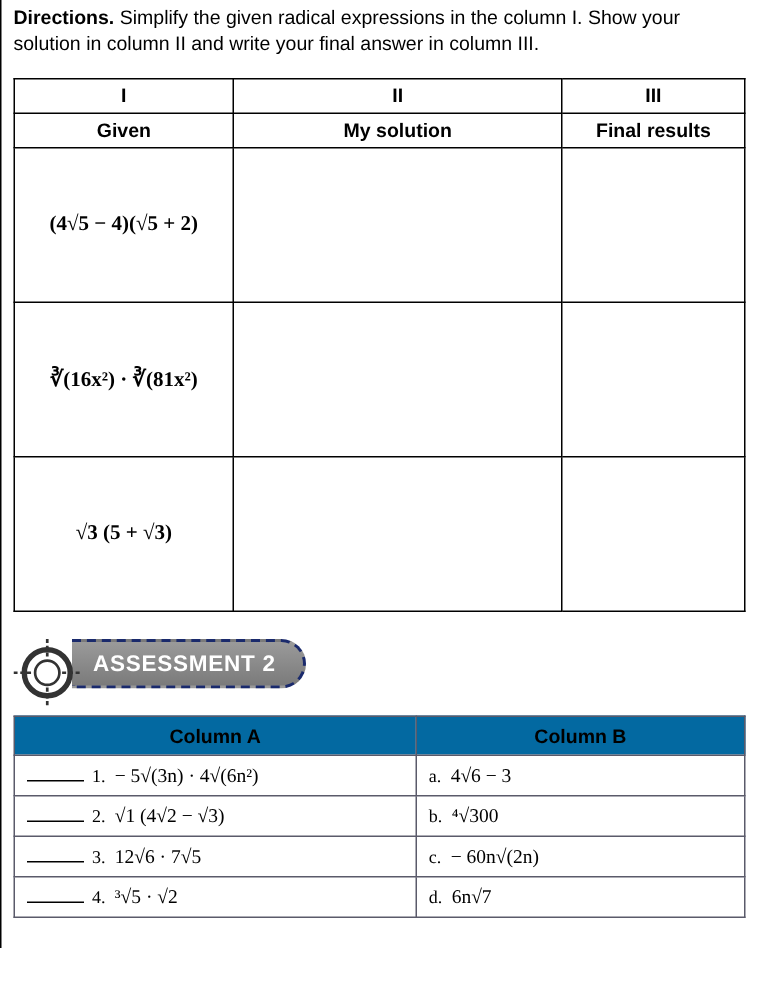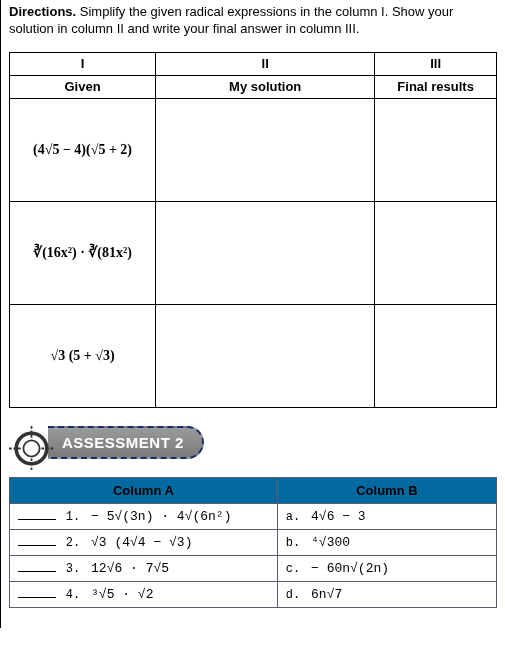--- a/index.html
+++ b/index.html
@@ -77,21 +77,21 @@
     border: 1px solid #5a5a6a;
     font-weight: bold;
     text-align: center;
     padding: 5px;
     font-size: 13px;
   }
   table.match td {
     border: 1px solid #5a5a6a;
     padding: 5px 8px;
     font-size: 13px;
-    font-family: Liberation Mono, monospace;
+    font-family: Liberation Serif, serif;
     vertical-align: middle;
   }
   .blank {
     display:inline-block;
     width: 38px;
     border-bottom: 1px solid #000;
     height: 10px;
     vertical-align: baseline;
     margin-right: 2px;
   }
@@ -165,21 +165,21 @@
       </td>
       <td>
         <span class="num">a.</span>
         <span>4√6 − 3</span>
       </td>
     </tr>
     <tr>
       <td>
         <span class="blank"></span>
         <span class="num">2.</span>
-        <span>√3 (4√4 − √3)</span>
+        <span>√1 (4√2 − √3)</span>
       </td>
       <td>
         <span class="num">b.</span>
         <span>⁴√300</span>
       </td>
     </tr>
     <tr>
       <td>
         <span class="blank"></span>
         <span class="num">3.</span>

